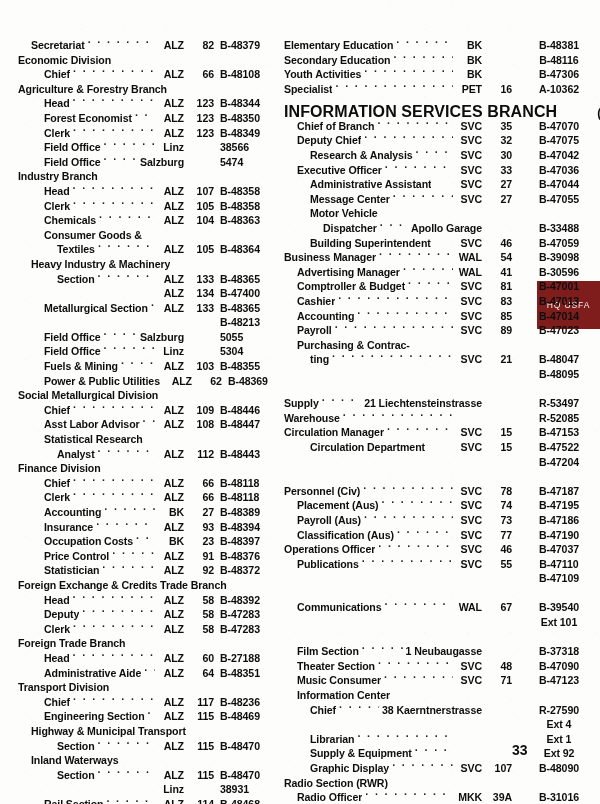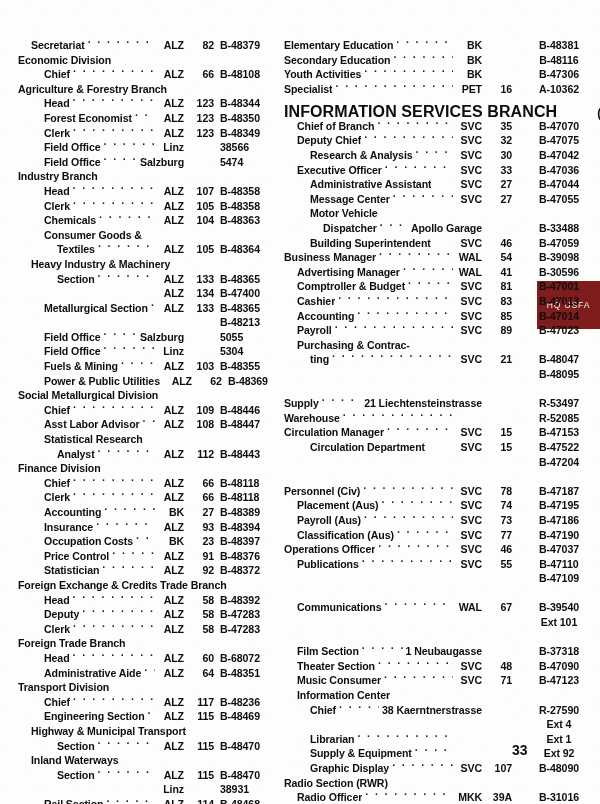--- a/index.html
+++ b/index.html
@@ -455,21 +455,21 @@
             <span class="leader none"></span>
             <span class="code"></span>
             <span class="num"></span>
             <span class="phone"></span>
           </div>
           <div class="row">
             <span class="lbl i2">Head</span>
             <span class="leader"></span>
             <span class="code">ALZ</span>
             <span class="num">60</span>
-            <span class="phone">B-68072</span>
+            <span class="phone">B-27188</span>
           </div>
           <div class="row">
             <span class="lbl i2">Administrative Aide</span>
             <span class="leader"></span>
             <span class="code">ALZ</span>
             <span class="num">64</span>
             <span class="phone">B-48351</span>
           </div>
           <div class="row">
             <span class="lbl i0">Transport Division</span>

